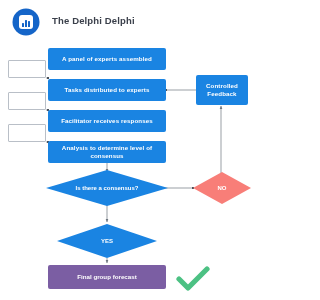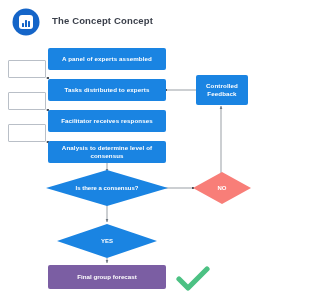--- a/index.html
+++ b/index.html
@@ -72,21 +72,21 @@
 <div id="stage">
 
   <div class="header">
     <div class="logo">
       <div class="logo-inner">
         <i class="b1"></i>
           <i class="b2"></i>
           <i class="b3"></i>
       </div>
     </div>
-    <div class="title">The Concept Concept</div>
+    <div class="title">The Delphi Delphi</div>
   </div>
 
   <svg class="layer" viewBox="0 0 270 300">
     <defs>
       <marker id="ar" markerWidth="5" markerHeight="5" refX="4.2" refY="2.5" orient="auto">
         <path d="M0,0.6 L4.4,2.5 L0,4.4 z" fill="#6f7780"></path>
       </marker>
       <marker id="sq" markerWidth="4" markerHeight="4" refX="2" refY="2">
         <rect x="0.4" y="0.4" width="3.2" height="3.2" fill="#4a5058"></rect>
       </marker>

